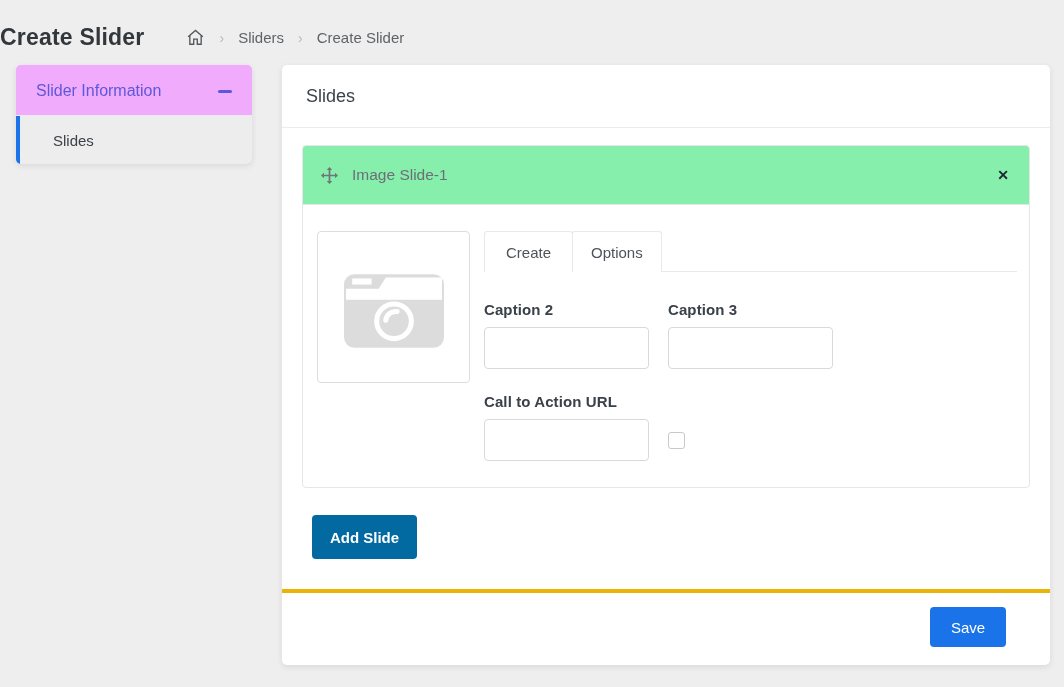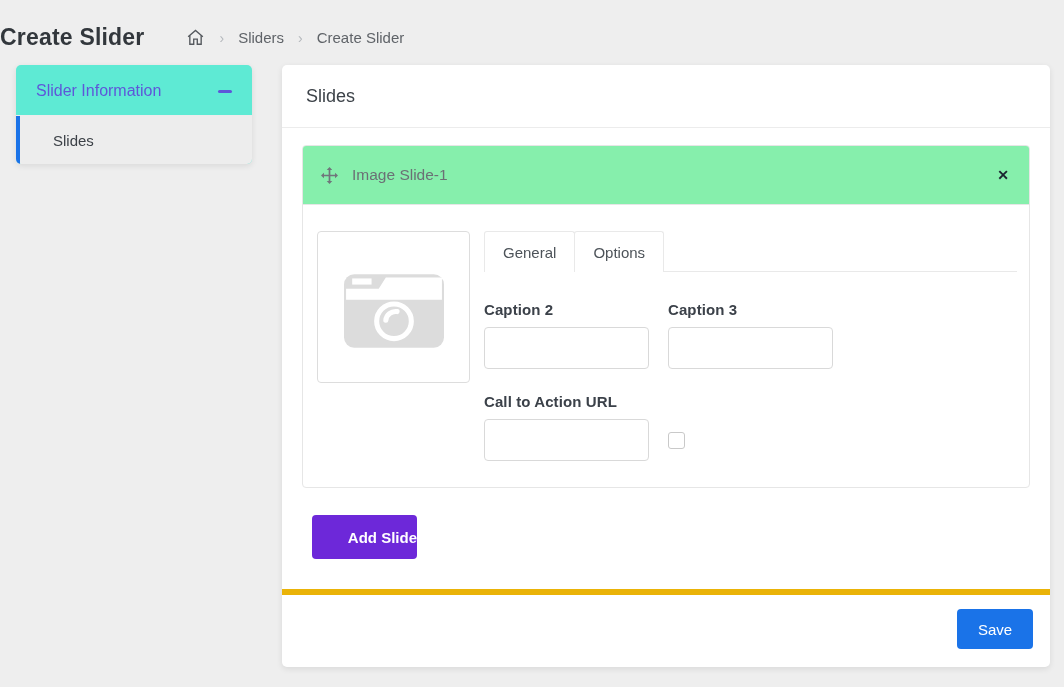--- a/index.html
+++ b/index.html
@@ -23,21 +23,21 @@
   .breadcrumb { display:flex; align-items:center; gap:14px; font-size:15px; color:#5f6368; }
   .crumb-sep { color:#b4b8bc; font-size:14px; }
   .crumb-link { cursor:pointer; }
   .home-icon svg { display:block; }
 
   
   .content { display:flex; align-items:flex-start; padding:0 14px 0 16px; gap:30px; }
 
   
   .sidebar-card {
-    width:236px; background:#5eead4; border-radius:5px;
+    width:236px; background:#f0abfc; border-radius:5px;
     box-shadow:0 2px 6px rgba(0,0,0,.09);
     overflow:hidden; 
   }
   .sidebar-head {
     display:flex; align-items:center; justify-content:space-between;
     padding:17px 20px 15px 20px;
     border-bottom:1px solid #ececec;
     cursor:pointer;
   }
   .sidebar-title { color:#5e57d9; font-size:16px; }
@@ -121,30 +121,29 @@
   .checkbox {
     width:17px; height:17px; appearance:none; -webkit-appearance:none;
     border:1px solid #c9c9c9; border-radius:3px; background:#fff; cursor:pointer;
   }
   .checkbox-label { font-size:15px; font-weight:bold; color:#3b4149; cursor:pointer; }
 
   
   .add-slide-btn {
     margin:27px 0 0 10px;
     width:105px; height:44px;
-    background:#6d28d9; color:#ffffff;
+    background:#0369a1; color:#ffffff;
     border:none; border-radius:4px;
     font-family:inherit; font-size:15px; font-weight:bold;
     cursor:pointer;
-    text-align:right;
   }
   .card-footer {
     margin-top:30px;
-    border-top:6px solid #eab308;
-    padding:14px 17px 18px 28px;
+    border-top:4px solid #eab308;
+    padding:14px 44px 18px 28px;
     display:flex; justify-content:flex-end;
   }
   .save-btn {
     width:76px; height:40px;
     background:#1a73e8; color:#ffffff;
     border:none; border-radius:4px;
     font-family:inherit; font-size:15px;
     cursor:pointer;
   }
 </style>
@@ -206,21 +205,21 @@
               <rect x="9" y="13" width="19" height="6" fill="#ffffff"></rect>
               <path fill="#ffffff" d="M3 34 V23 H35 L42 12 H97 V34 Z"></path>
               <circle cx="50" cy="55" r="17" fill="#dcdcdc" stroke="#ffffff" stroke-width="5"></circle>
               <path d="M42 54 A 9.5 9.5 0 0 1 53 45.5" fill="none" stroke="#ffffff" stroke-width="5" stroke-linecap="round"></path>
             </svg>
           </div>
 
           <div class="slide-right">
 
             <div class="tab-row">
-              <div class="tab active">General</div>
+              <div class="tab active">Create</div>
               <div class="tab">Options</div>
               <div class="tab-fill"></div>
             </div>
 
             <div class="form-grid">
               <div class="form-row">
                 <div>
                   <label class="field-label">Caption 2</label>
                   <input class="text-input" type="text" value="" style="">
                 </div>

